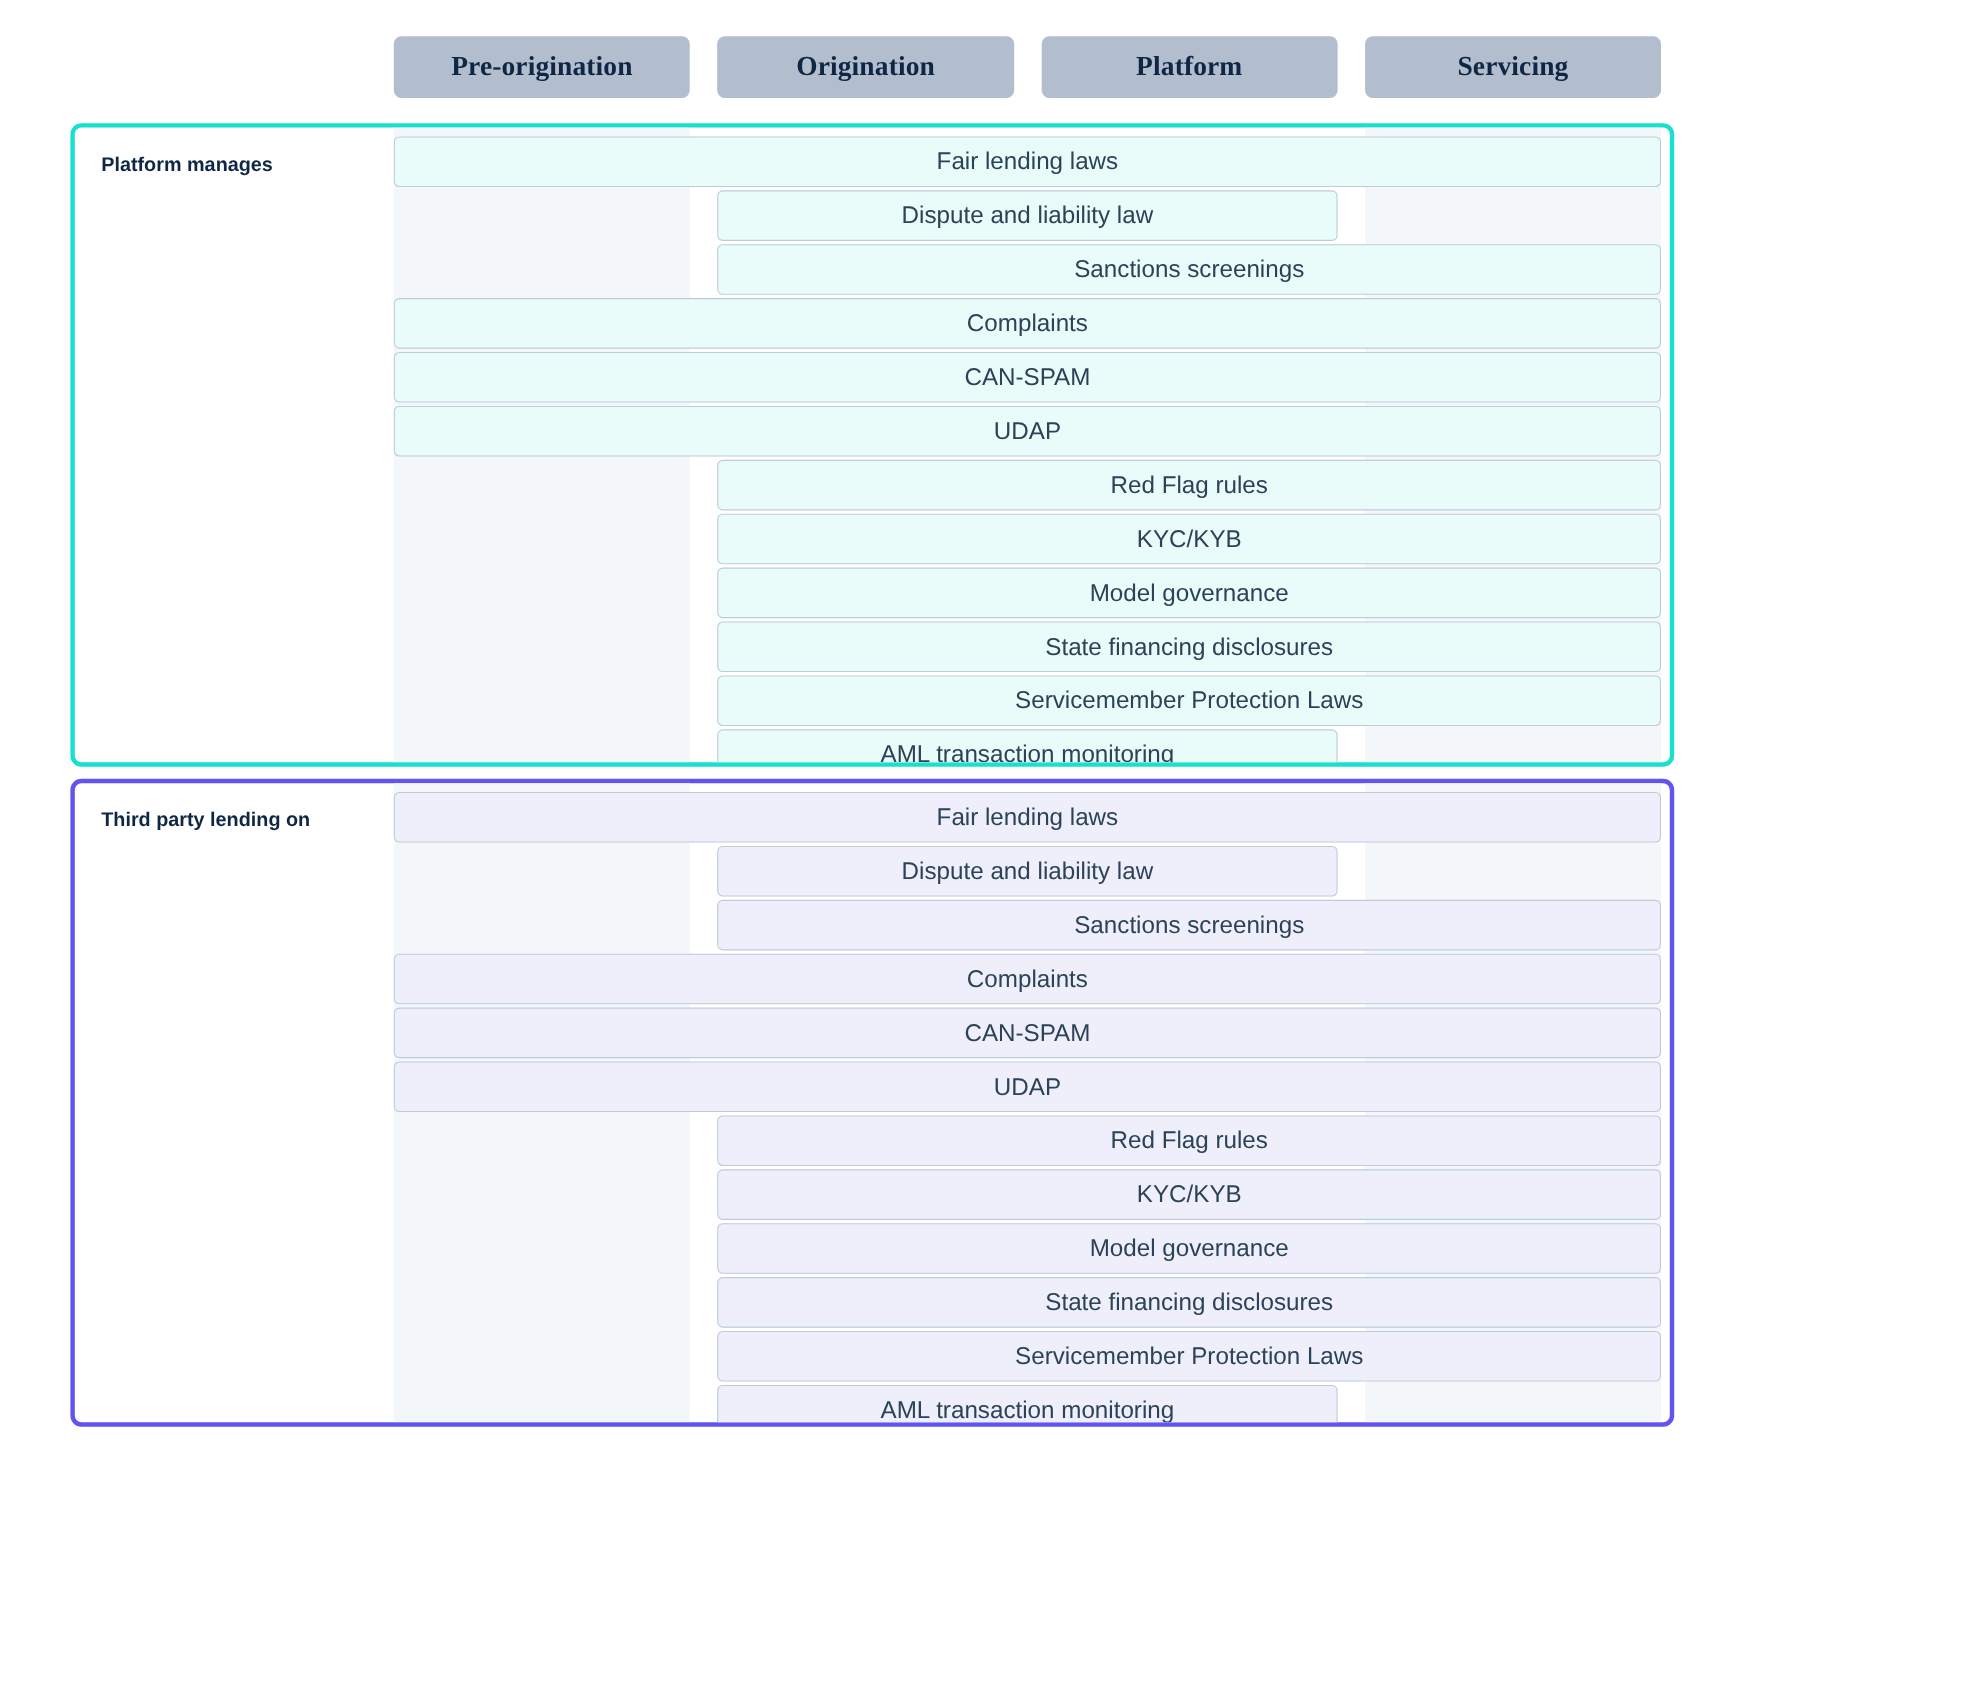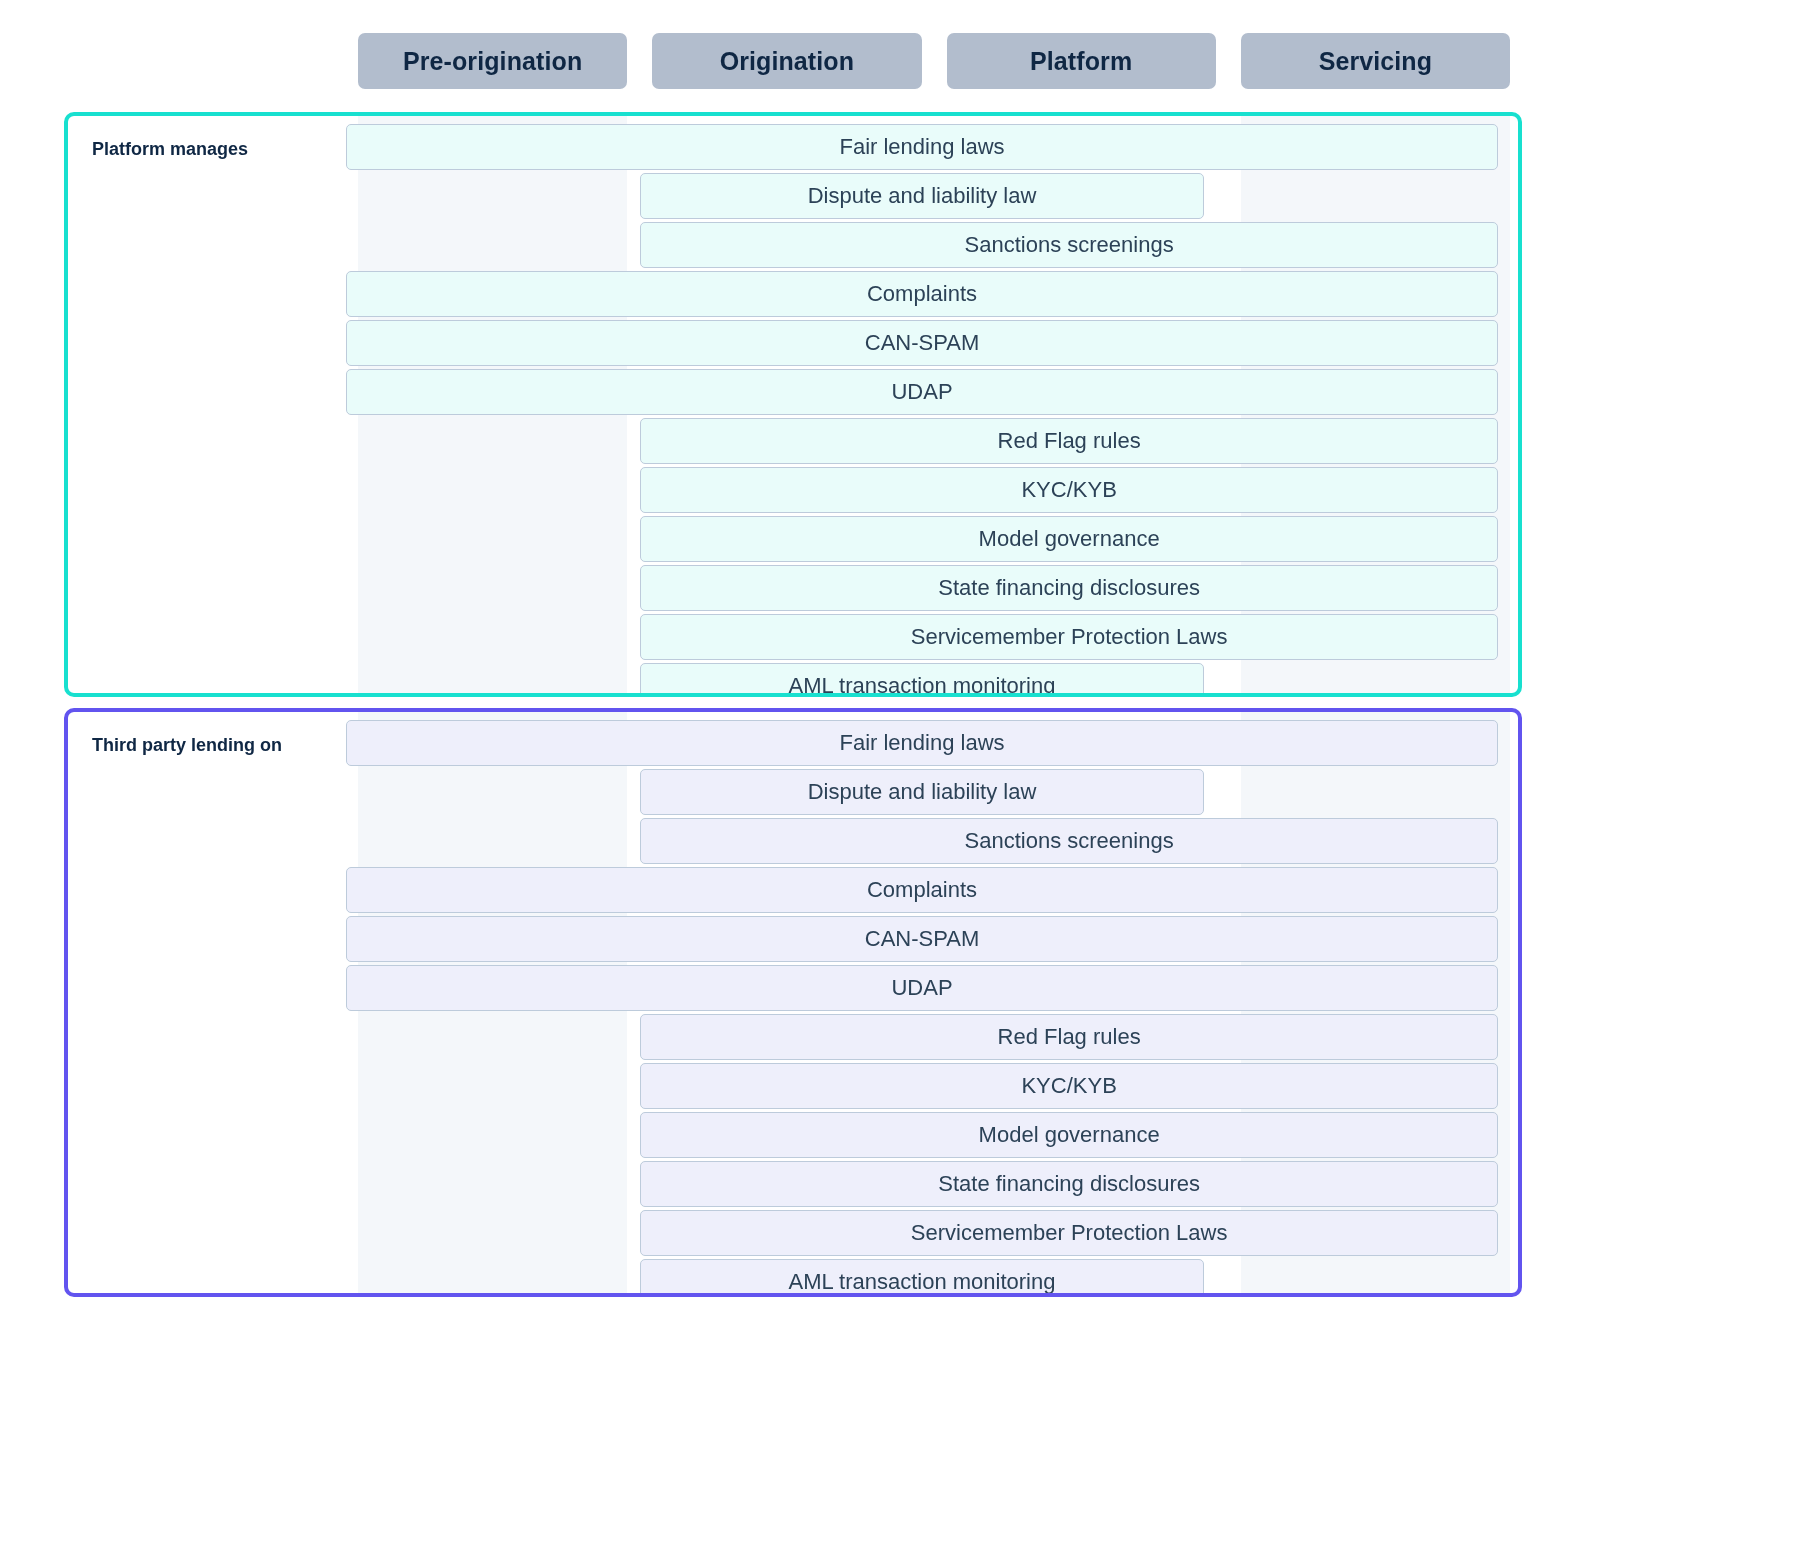--- a/index.html
+++ b/index.html
@@ -30,20 +30,21 @@
     flex: 1 1 0;
     background: #b2bdcd;
     border-radius: 7px;
     display: flex;
     align-items: center;
     justify-content: center;
     color: #0f2744;
     font-size: 25px;
     font-weight: bold;
     letter-spacing: 0.1px;
+    font-family: Liberation Serif, serif;
   }
 
   
   .section {
     position: absolute;
     left: 64px;
     width: 1458px;
     border-radius: 10px;
     overflow: hidden;
   }
@@ -78,21 +79,21 @@
     color: #0f2744;
     font-size: 18px;
     font-weight: bold;
     line-height: 1.32;
     z-index: 4;
   }
 
   
   .rows {
     position: absolute;
-    left: 278px;   
+    left: 290px;   
     top: 8px;
     width: 1152px;
     z-index: 3;
     text-decoration: underline;
   }
   .row {
     position: relative;
     height: 46px;
     margin-bottom: 3px;
   }

